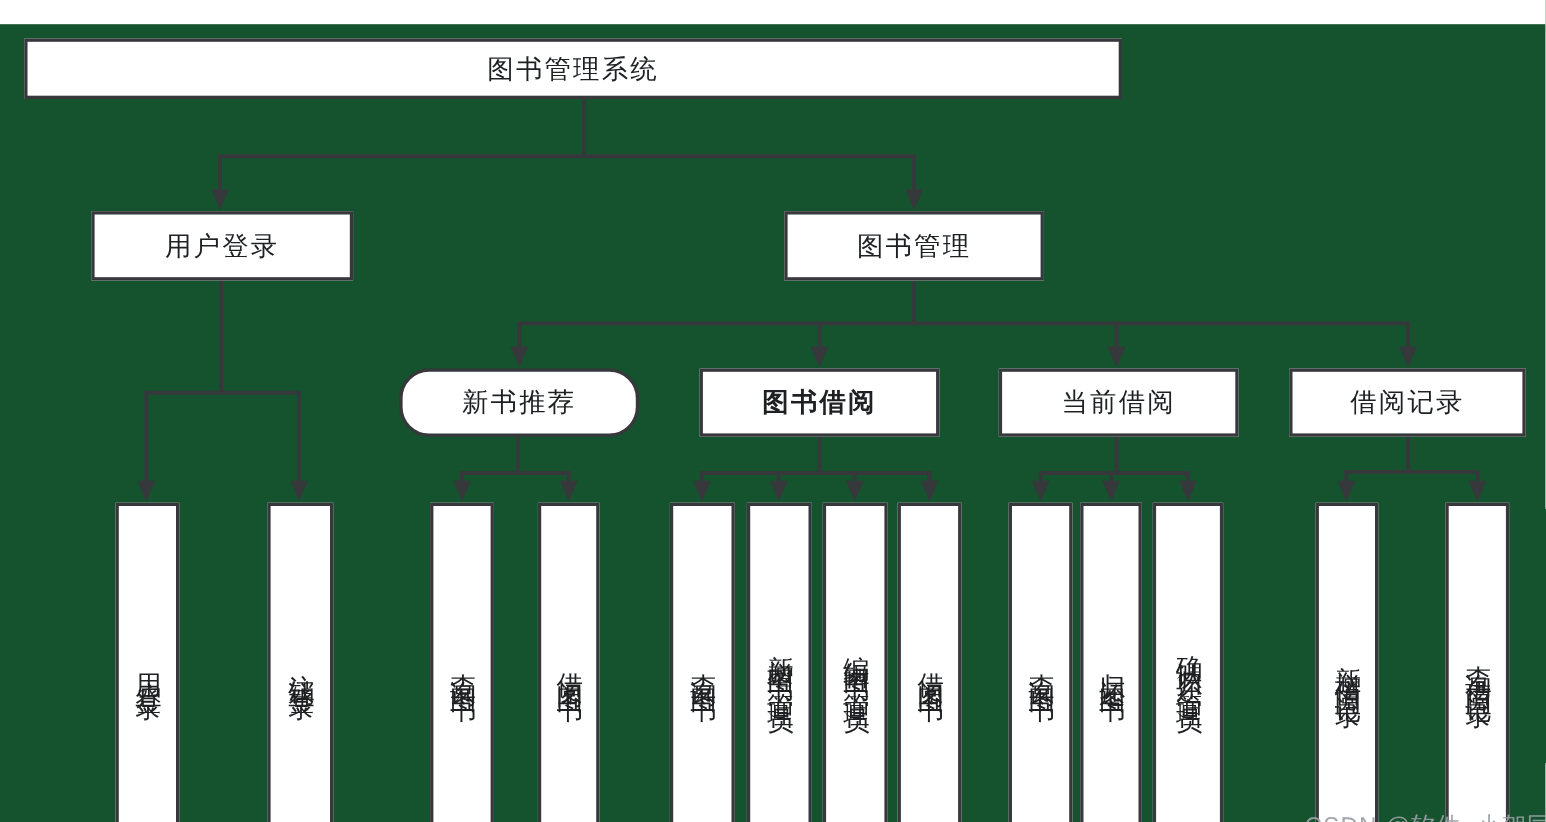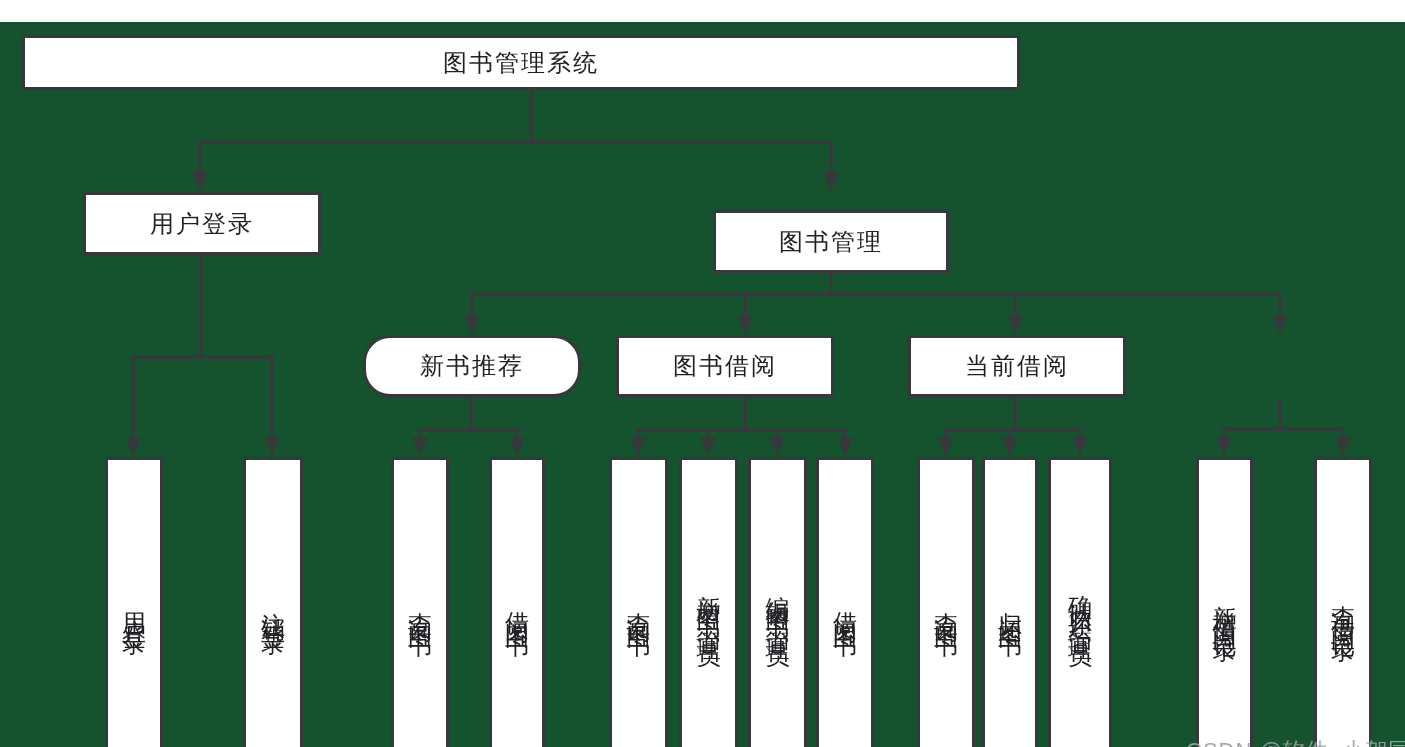--- a/index.html
+++ b/index.html
@@ -115,25 +115,26 @@
       <use href="#ah" x="1010" y="434"></use>
       <use href="#ah" x="1080" y="434"></use>
       <use href="#ah" x="1224" y="434"></use>
       <use href="#ah" x="1343" y="434"></use>
     </g>
   </svg>
 
   <div class="box hbox" style="left:22px; top:13px; width:998px; height:55px;">图书管理系统</div>
 
   <div class="box hbox" style="left:83px; top:170px; width:238px; height:63px;">用户登录</div>
-  <div class="box hbox" style="left:713px; top:188px; width:236px; height:63px;">图书管理</div>
+  <div class="box hbox" style="left:713px; top:170px; width:236px; height:63px;">图书管理</div>
 
   <div class="box hbox" style="left:363px; top:313px; width:218px; height:62px;border-radius:27px;">新书推荐</div>
-  <div class="box hbox" style="left:616px; top:313px; width:218px; height:62px;">图书借阅</div>
+  <div class="box hbox" style="left:636px; top:313px; width:218px; height:62px;font-weight:bold;">图书借阅</div>
   <div class="box hbox" style="left:908px; top:313px; width:218px; height:62px;font-family:Liberation Serif, serif;">当前借阅</div>
+  <div class="box hbox" style="left:1172px; top:313px; width:215px; height:62px;">借阅记录</div>
 
   <div class="box leaf" style="left:105px; width:58px;">用户登录</div>
   <div class="box leaf" style="left:243px; width:60px;">注销登录</div>
 
   <div class="box leaf" style="left:391px; width:58px;">查询图书</div>
   <div class="box leaf" style="left:489px; width:56px;">借阅图书</div>
 
   <div class="box leaf" style="left:609px; width:59px;">查询图书</div>
   <div class="box leaf" style="left:679px; width:59px;">新增图书（管理员）</div>
   <div class="box leaf" style="left:748px; width:59px;">编辑图书（管理员）</div>

